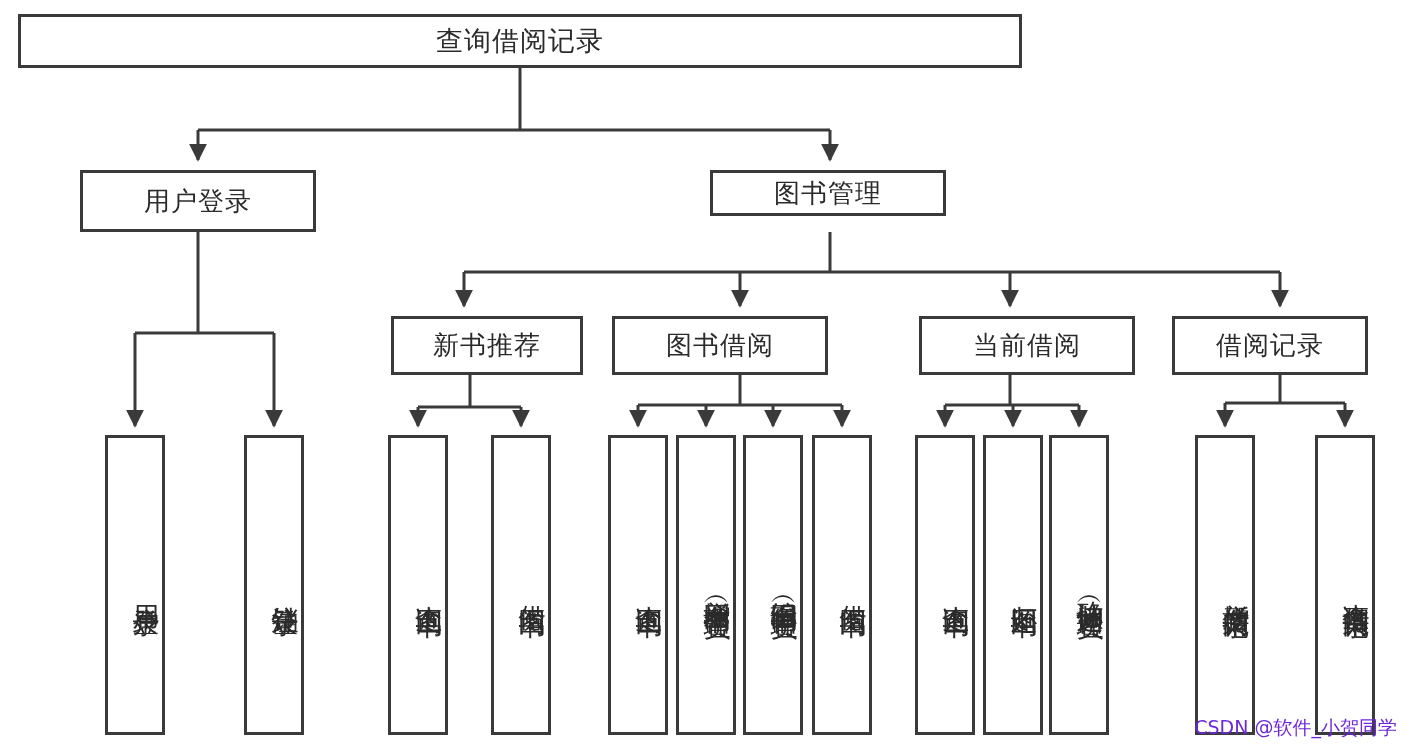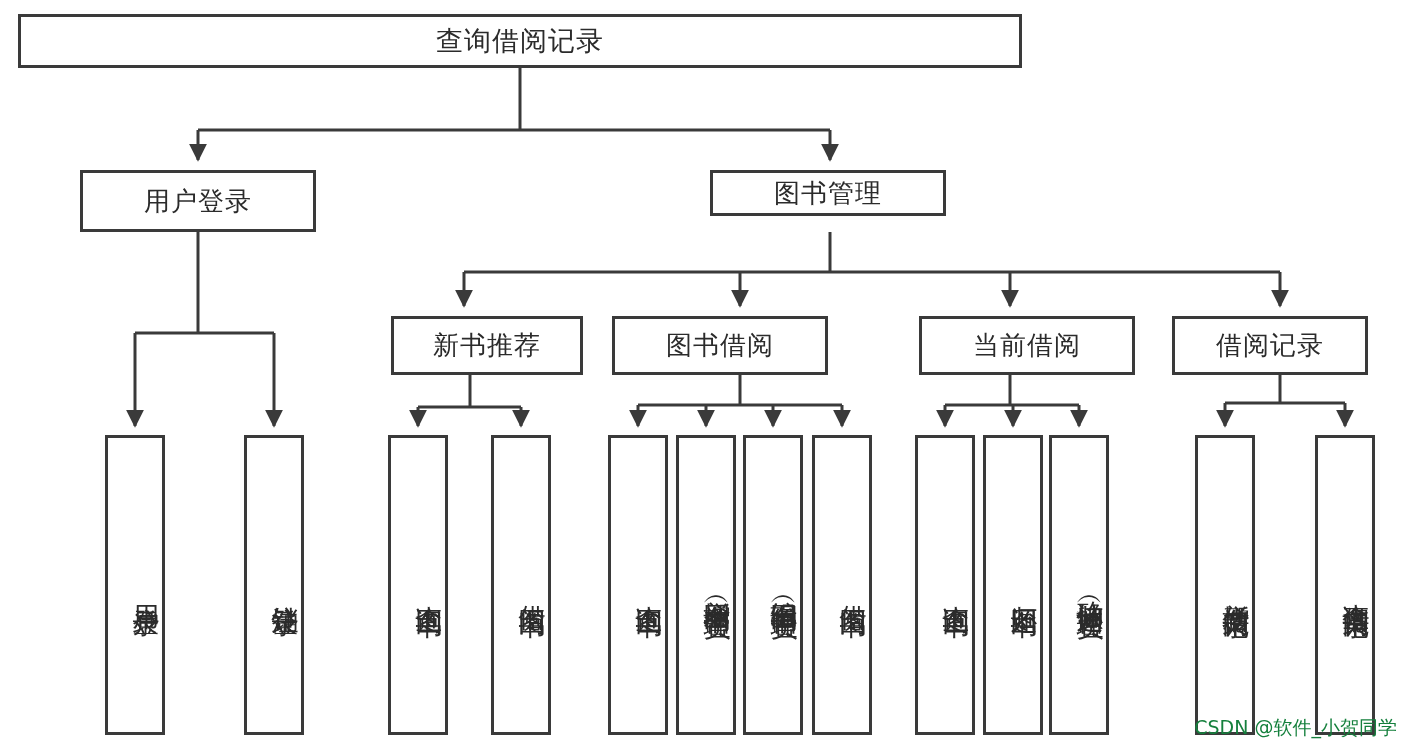--- a/index.html
+++ b/index.html
@@ -56,21 +56,21 @@
     white-space: nowrap;
   }
   #root-node {
     font-size: 27px;
   }
   #watermark {
     position: absolute;
     right: 8px;
     bottom: 6px;
     font-size: 19px;
-    color: #15803d;
+    color: #6d28d9;
     white-space: nowrap;
     font-family: "DejaVu Sans", "Liberation Sans", sans-serif;
   }
 </style>
 </head>
 <body>
 
 <div id="canvas">
 
   <svg class="wires" viewBox="0 0 1405 747" xmlns="http://www.w3.org/2000/svg">

